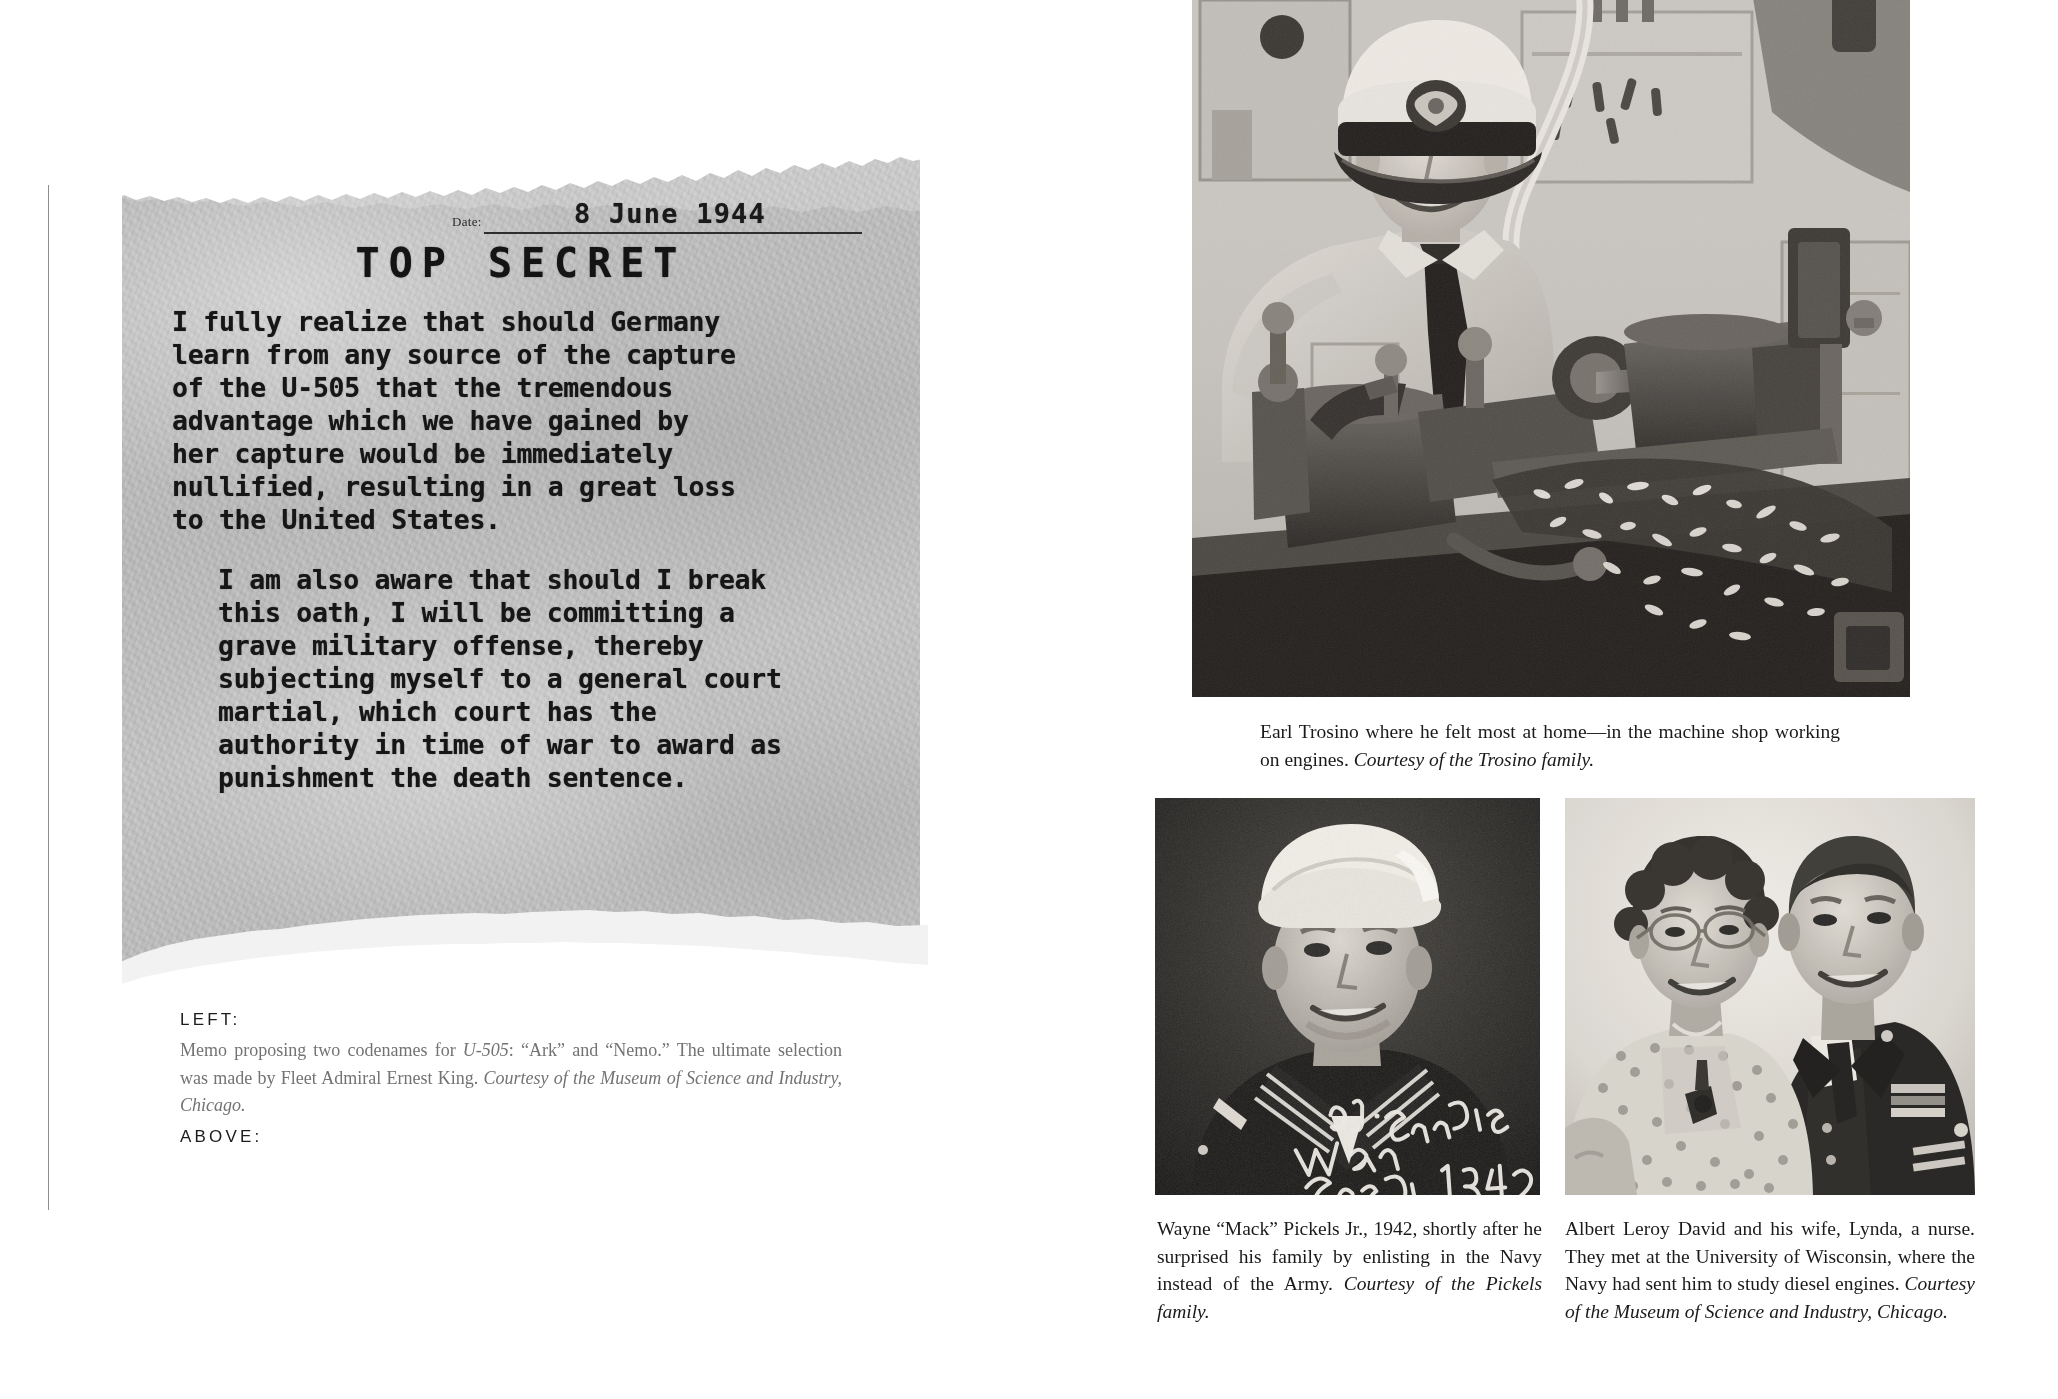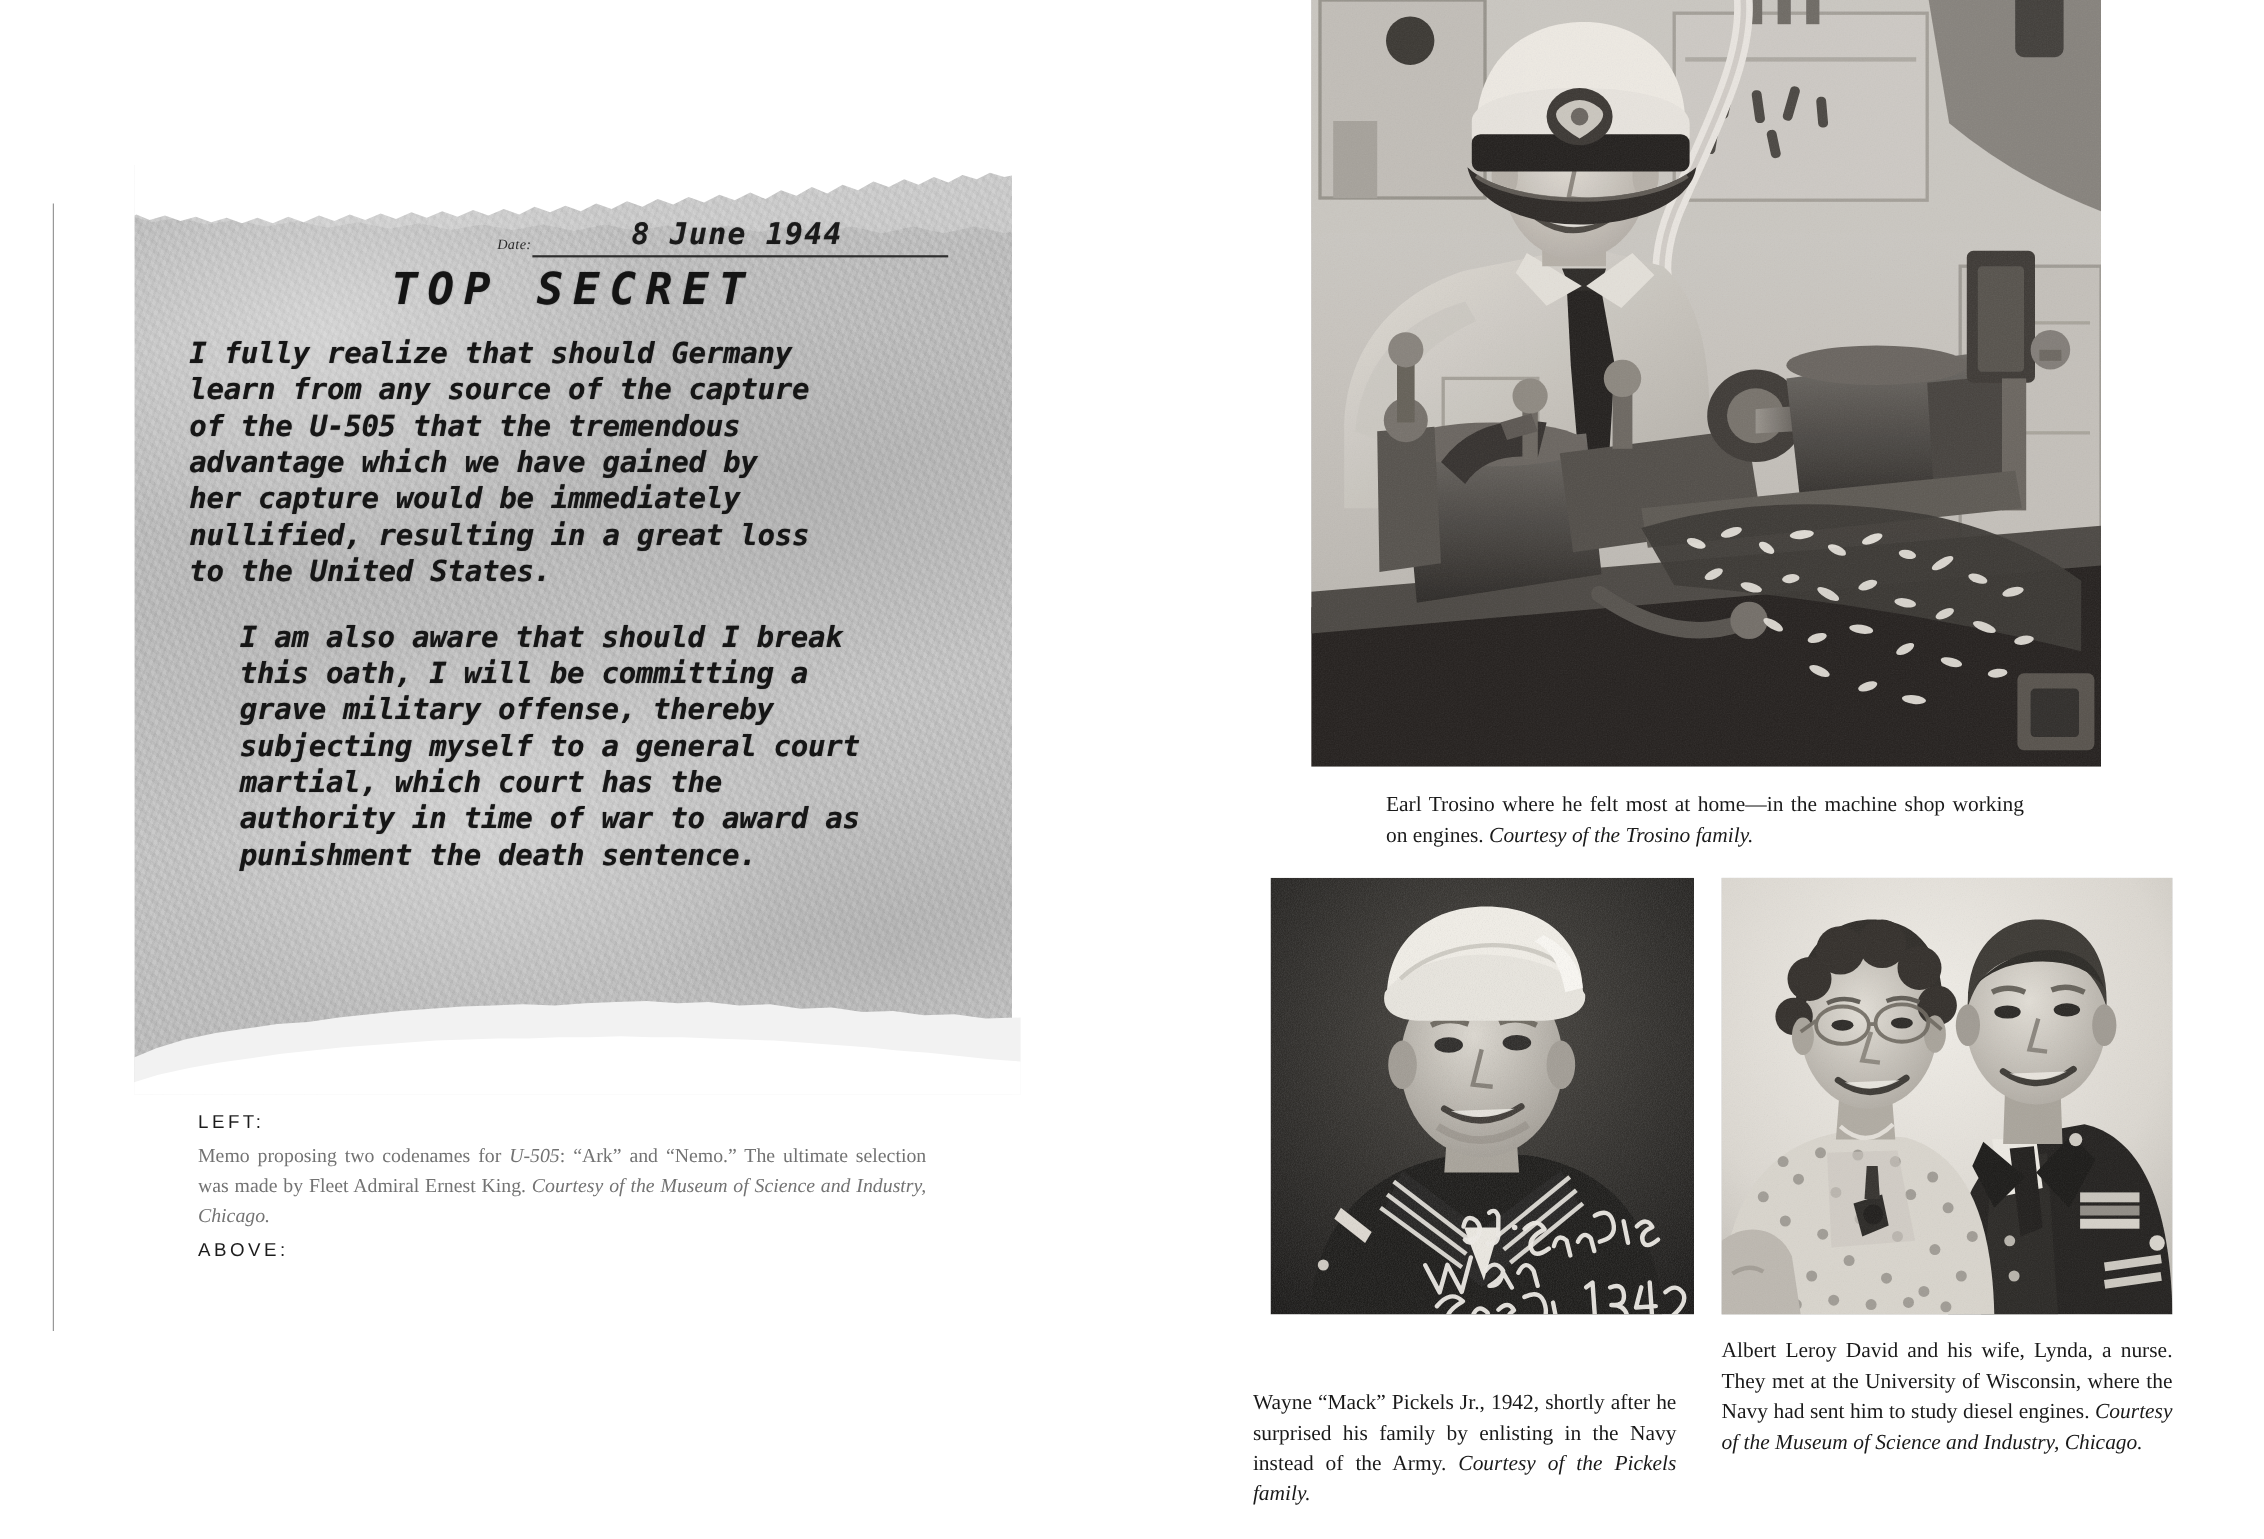--- a/index.html
+++ b/index.html
@@ -12,21 +12,20 @@
   .page{position:absolute;inset:0;}
 
   
   .left-col{position:absolute;left:0;top:0;width:960px;height:1399px;}
   .spine-rule{position:absolute;left:48px;top:185px;width:1px;height:1025px;background:#8d8d8d;}
 
   
   .memo{
     position:absolute;left:122px;top:150px;width:942px;height:845px;
     overflow:hidden;
-    font-style:italic;
   }
   .memo-paper{
     position:absolute;left:0;top:0;width:798px;height:845px;
     background:
       radial-gradient(ellipse 60% 40% at 22% 18%, rgba(255,255,255,.34), rgba(255,255,255,0) 62%),
       radial-gradient(ellipse 46% 30% at 78% 36%, rgba(150,150,150,.20), rgba(255,255,255,0) 65%),
       radial-gradient(ellipse 52% 34% at 40% 72%, rgba(255,255,255,.26), rgba(255,255,255,0) 68%),
       radial-gradient(ellipse 40% 26% at 86% 84%, rgba(140,140,140,.16), rgba(255,255,255,0) 66%),
       repeating-linear-gradient(112deg, rgba(120,120,120,.055) 0 2px, rgba(255,255,255,.05) 2px 5px),
       repeating-linear-gradient(34deg, rgba(110,110,110,.05) 0 3px, rgba(255,255,255,.045) 3px 7px),
@@ -99,21 +98,21 @@
   
   .right-col{position:absolute;left:960px;top:0;width:1098px;height:1399px;}
 
   .photo{position:absolute;overflow:hidden;background:#cfcfcf;}
 
   .ph-shop{left:232px;top:-8px;width:718px;height:705px;}
   .ph-sailor{left:195px;top:798px;width:385px;height:397px;}
   .ph-couple{left:605px;top:798px;width:410px;height:397px;}
 
   .cap-shop{position:absolute;left:300px;top:718px;width:580px;}
-  .cap-sailor{position:absolute;left:179px;top:1215px;width:385px;margin-top:47px;}
+  .cap-sailor{position:absolute;left:197px;top:1215px;width:385px;}
   .cap-couple{position:absolute;left:605px;top:1215px;width:410px;}
   .cap-photo{
     font-family:"Liberation Serif",serif;
     font-size:19.5px;line-height:27.5px;color:#1a1a1a;text-align:justify;
   }
   .cap-photo i{font-style:italic;}
 </style>
 </head>
 <body>
 

